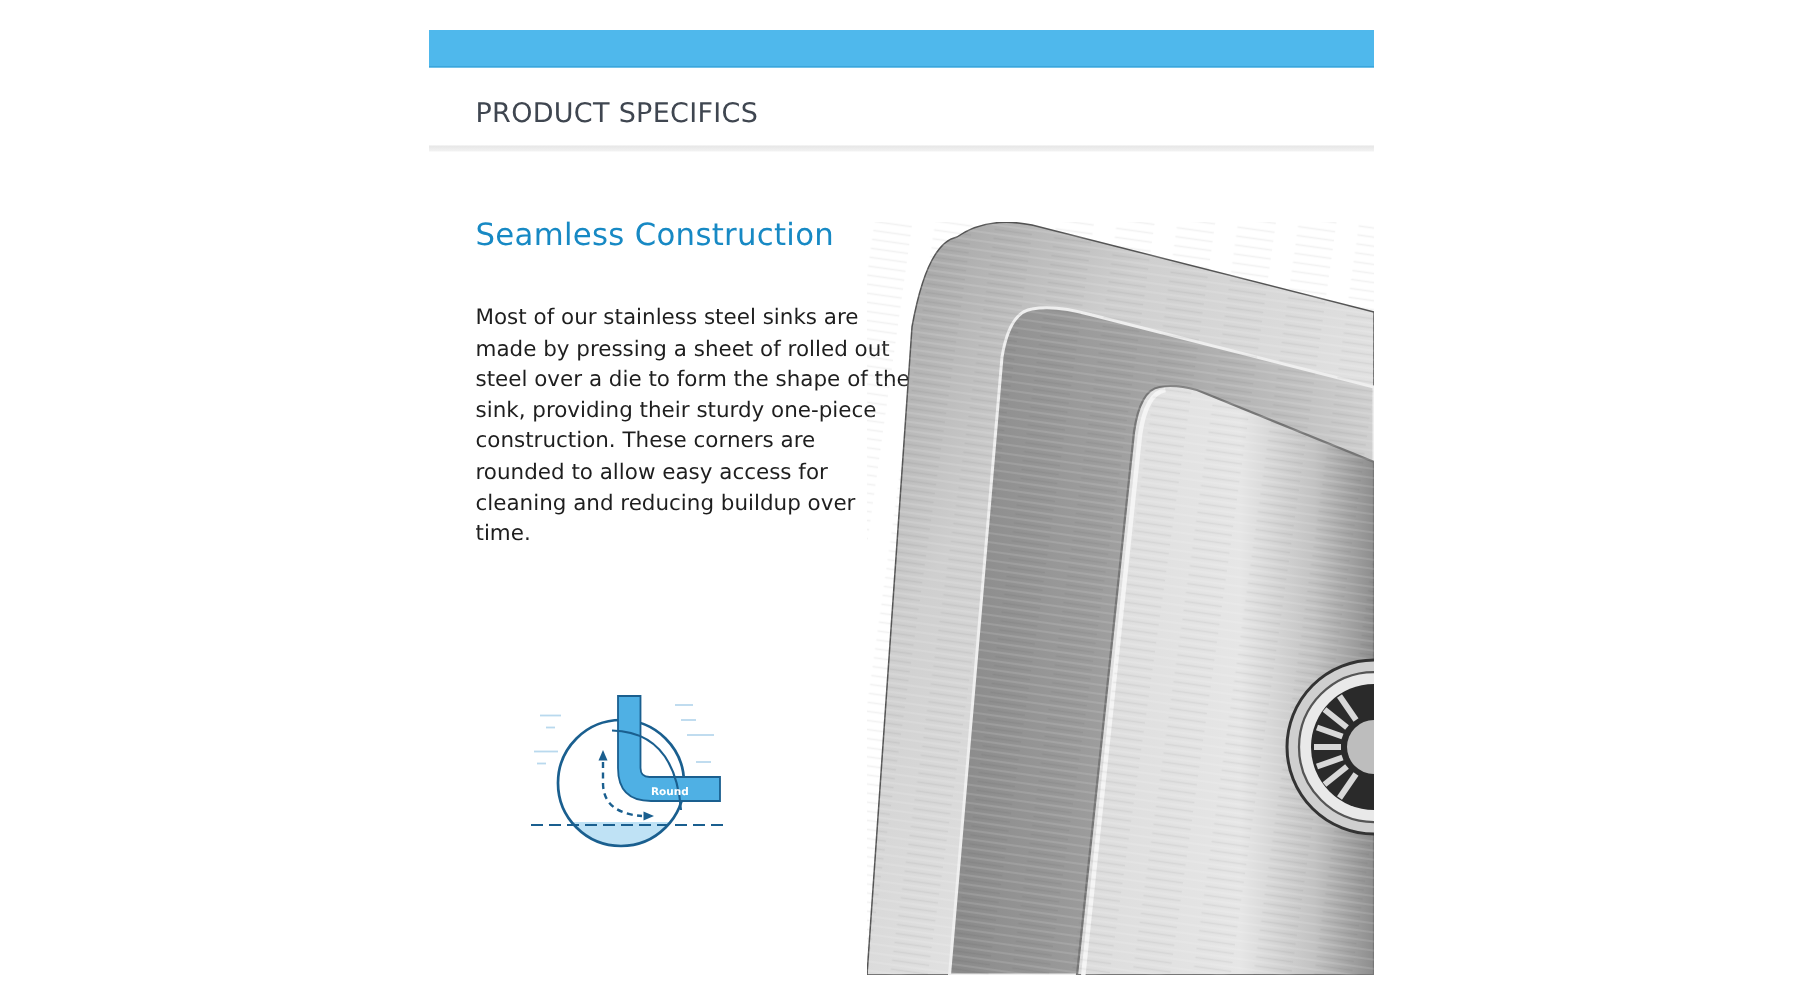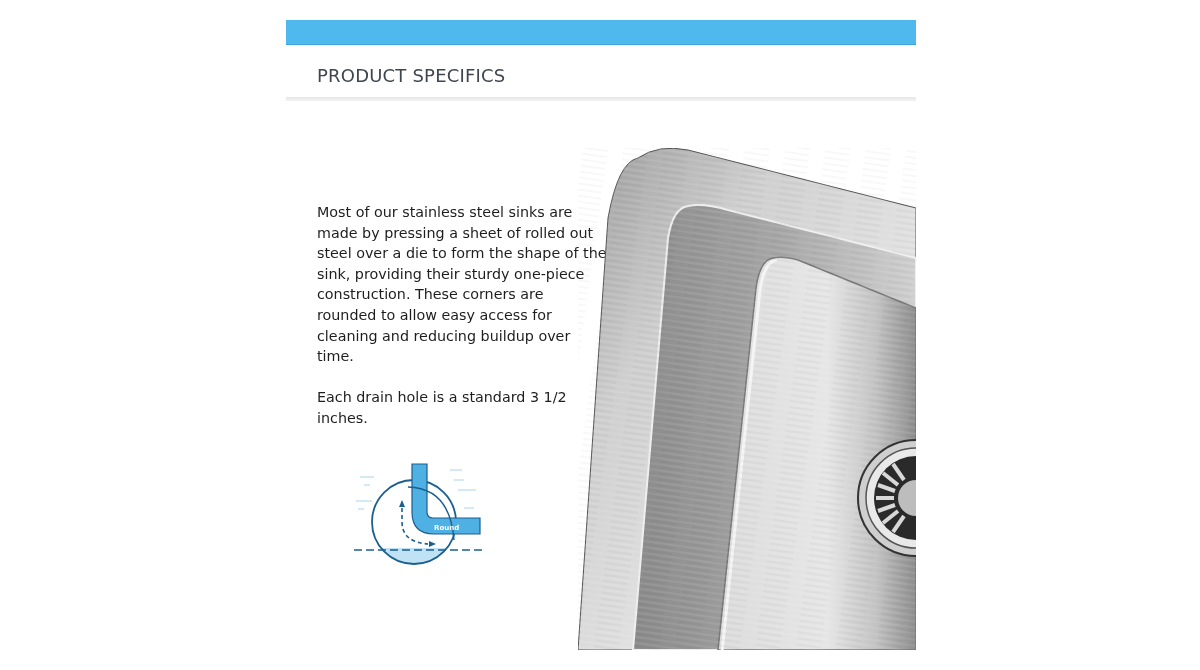--- a/index.html
+++ b/index.html
@@ -15,24 +15,24 @@
     .sink { position: absolute; left: 292px; top: 128px; width: 338px; height: 502px; }
   </style>
 </head>
 <body>
 
 <div class="card">
   <div class="topbar"></div>
   <div class="section-label">PRODUCT SPECIFICS</div>
   <div class="divider"></div>
 
+  <div class="heading">Seamless Construction</div>
 
   <div class="body-text">
     <p>Most of our stainless steel sinks are made by pressing a sheet of rolled out steel over a die to form the shape of the sink, providing their sturdy one-piece construction. These corners are rounded to allow easy access for cleaning and reducing buildup over time.</p>
-    <p>Each drain hole is a standard 3 1/2 inches.</p>
   </div>
 
   <svg class="illus" viewBox="0 0 140 120">
     <defs>
       <clipPath id="circ">
           <circle cx="64" cy="62" r="42"></circle>
         </clipPath>
     </defs>
 
     <g stroke="#b9d9ee" stroke-width="1.2">

